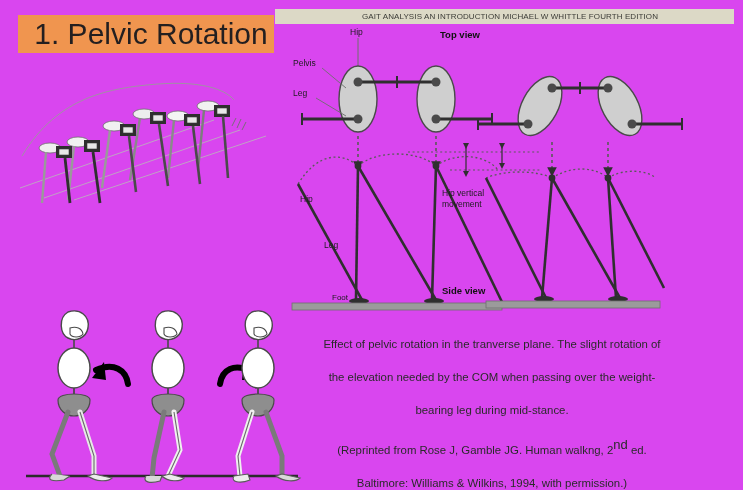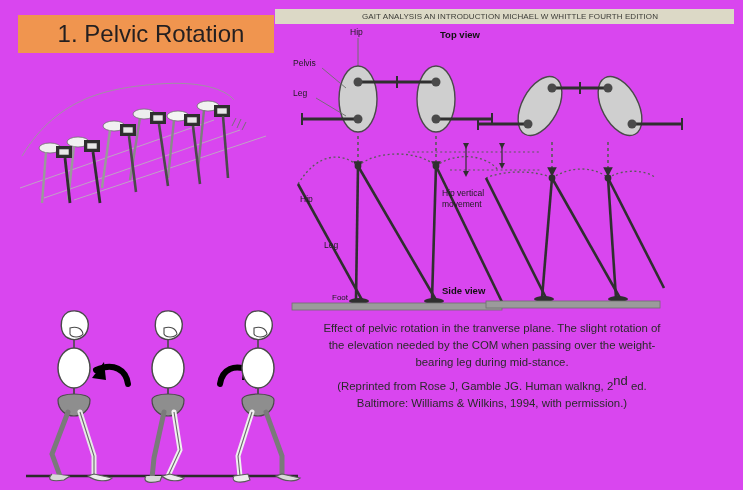--- a/index.html
+++ b/index.html
@@ -20,30 +20,30 @@
     white-space:nowrap;
   }
 
   
   .title-bar{
     position:absolute;left:18px;top:15px;width:256px;height:38px;
     background:#f0954f;
   }
   .title-text{
     position:absolute;left:26px;top:16px;width:250px;height:36px;
-    font-size:24px;line-height:36px;color:#231f20;font-weight:400;
+    font-size:30px;line-height:36px;color:#231f20;font-weight:400;
     white-space:nowrap;
   }
 
   
   .caption{
     position:absolute;left:307px;top:320px;width:370px;
     font-size:11.4px;line-height:17.2px;color:#2a2a2a;
   }
-  .caption p{margin:0;}
+  .caption p{margin:16px;}
   sup{font-size:13px;vertical-align:super;}
 
   
   .art{position:absolute;}
   svg{display:block;overflow:visible;}
   .lbl{font-family:"Liberation Sans", sans-serif;fill:#1b1b1b;}
   .lbl-b{font-family:"Liberation Sans", sans-serif;fill:#111;font-weight:bold;}
 
   
   #pelvis-sequence-art{left:18px;top:48px;width:262px;height:155px;}

